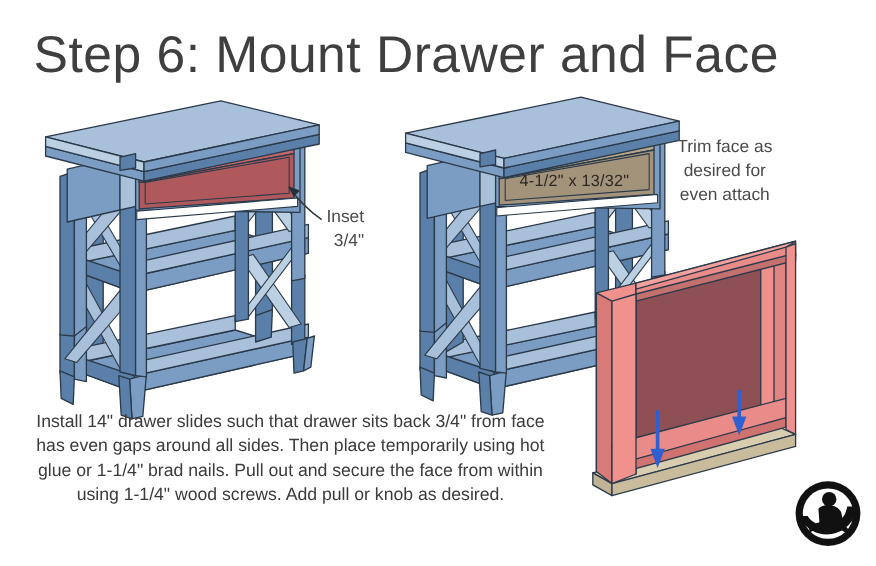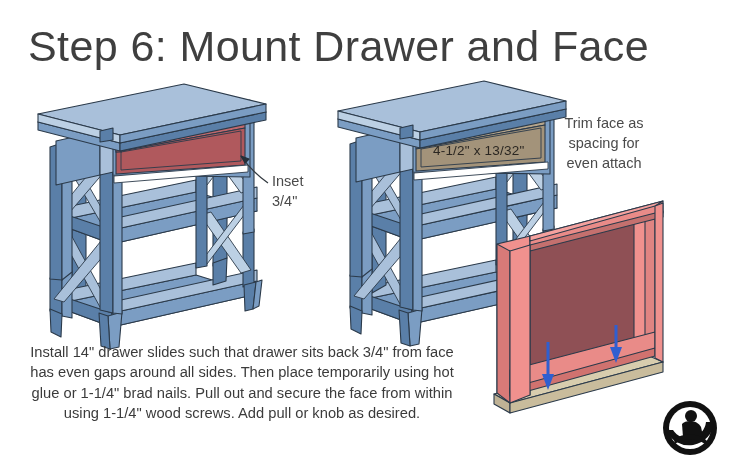--- a/index.html
+++ b/index.html
@@ -31,21 +31,21 @@
     position: absolute;
     color: #4a4a4a;
     font-size: 14.5px;
     line-height: 20px;
     text-align: center;
     white-space: nowrap;
   }
   #inset-note {
     left: 272px;
     top: 171px;
-    text-align: left;
+    text-align: right;
   }
   #trim-note {
     left: 604px;
     top: 113px;
     transform: translateX(-50%);
   }
   #body-text {
     position: absolute;
     left: 22px;
     top: 342px;
@@ -300,21 +300,21 @@
 
   <div id="dim-label">4-1/2" x 13/32"</div>
 
   <div class="note" id="inset-note">
     <div>Inset</div>
     <div>3/4"</div>
   </div>
 
   <div class="note" id="trim-note">
     <div>Trim face as</div>
-    <div>spacing for</div>
+    <div>desired for</div>
     <div>even attach</div>
   </div>
 
   <div id="body-text">
     <div>Install 14" drawer slides such that drawer sits back 3/4" from face</div>
     <div>has even gaps around all sides. Then place temporarily using hot</div>
     <div>glue or 1-1/4" brad nails. Pull out and secure the face from within</div>
     <div>using 1-1/4" wood screws. Add pull or knob as desired.</div>
   </div>
 

